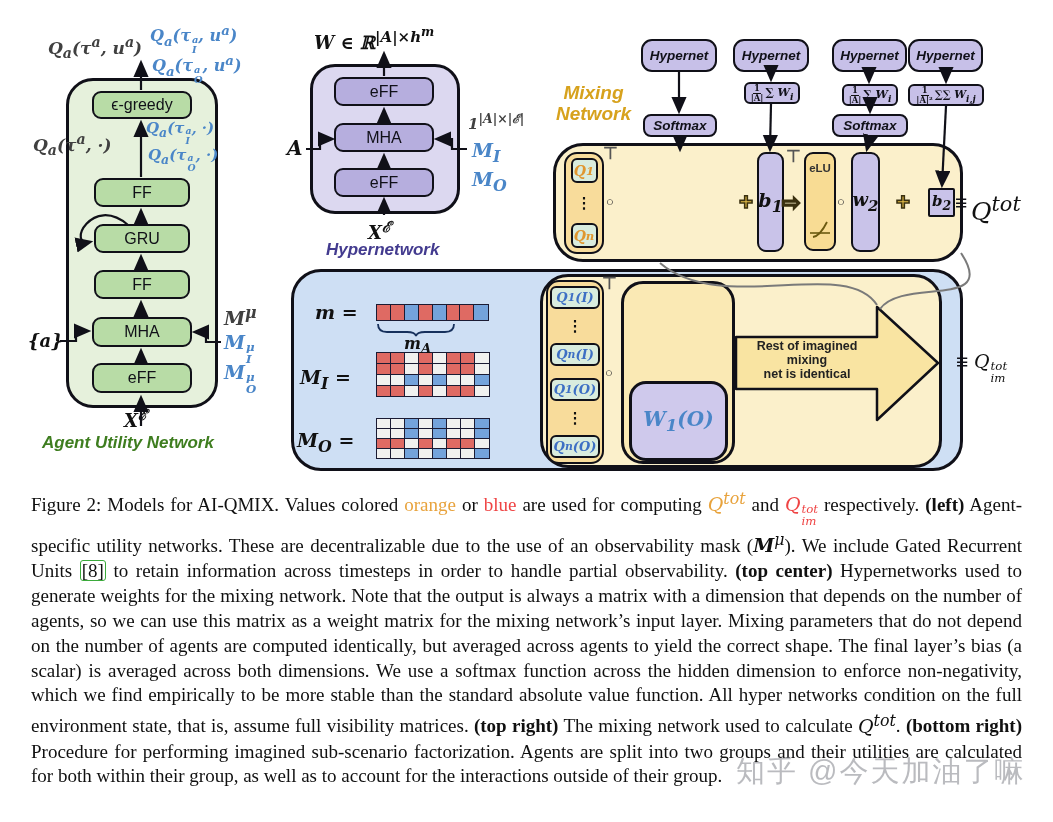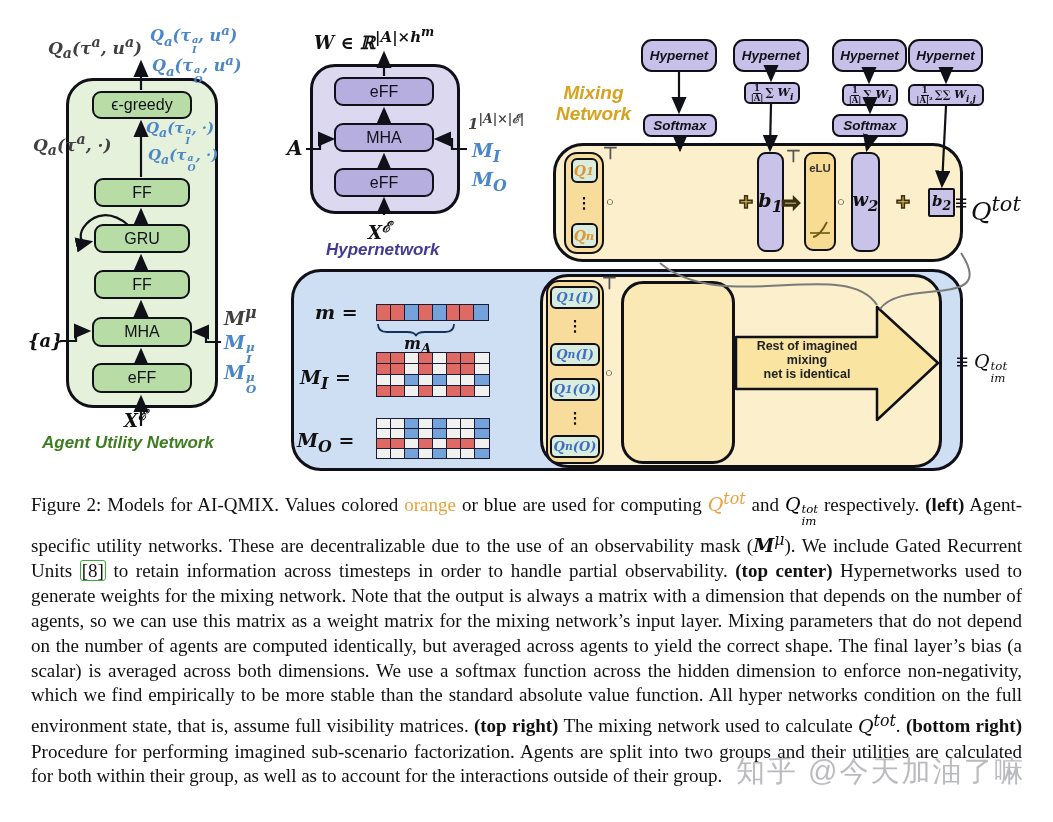--- a/index.html
+++ b/index.html
@@ -35,21 +35,21 @@
   .qcol-bot .qbox{width:50px;height:23px;font-size:13px;color:#3D6FC4;}
   
   .op{position:absolute;z-index:7;font-weight:bold;color:#101018;}
   .plus{color:#E9C14A;-webkit-text-stroke:1.6px #3a3010;font-size:24px;font-weight:900;}
   .openarrow{color:#E9C14A;-webkit-text-stroke:1.4px #3a3010;font-size:22px;font-weight:900;}
   .transpose{color:#555;font-size:17px;font-weight:bold;}
   
   .caption{position:absolute;left:31px;top:487px;width:991px;font-family:"Liberation Serif",serif;
            font-size:19px;line-height:24.9px;text-align:justify;color:#101010;z-index:2;}
   .cap-b{font-weight:bold;}
-  .cap-o{color:#E8A33D;} .cap-bl{color:#000000;}
+  .cap-o{color:#E8A33D;} .cap-bl{color:#ef4444;}
   .cap-m{font-family:"DejaVu Serif","Liberation Serif",serif;font-style:italic;}
   .cap-cite{border:1.6px solid #3BAA3B;border-radius:3px;padding:0 1px;line-height:1;display:inline-block;}
   .watermark{position:absolute;left:736px;top:752px;font-size:29px;letter-spacing:2px;
              color:rgba(130,132,138,0.55);z-index:9;white-space:nowrap;}
   .arrowtext{position:absolute;z-index:5;font-weight:bold;font-size:12.5px;color:#222;text-align:center;}
 </style>
 </head>
 <body>
 
 <div class="page">
@@ -329,20 +329,23 @@
       <div class="qdots">⋮</div>
       <div class="qbox math">Q<sub>n</sub>(I)</div>
       <div class="qbox math">Q<sub>1</sub>(O)</div>
       <div class="qdots">⋮</div>
       <div class="qbox math">Q<sub>n</sub>(O)</div>
     </div>
   <div class="op transpose" style="left:602px;top:273px;">⊤</div>
   <div class="op" style="left:605px;top:365px;font-size:13px;">○</div>
 
   <div class="box" style="left:621px;top:281px;width:114px;height:183px;background:#FAE9B4;border-radius:22px;z-index:3;"></div>
+  <div class="box math t-b" style="left:629px;top:381px;width:99px;height:80px;background:#CFC9EC;border-radius:17px;display:flex;align-items:center;justify-content:center;font-size:20px;z-index:4;">
+       <span>W<sub>1</sub>(O)</span>
+    </div>
 
   <svg class="abs" style="left:735px;top:305px;z-index:4;" width="206" height="118" viewBox="0 0 206 118">
     <polygon points="1,32 142,32 142,2 203,58 142,115 142,84 1,84" fill="#F9E4A2" stroke="#101018" stroke-width="2.5" stroke-linejoin="round"></polygon>
   </svg>
   <div class="arrowtext" style="left:740px;top:339px;width:134px;">
     <span>Rest of imagined mixing</span><br>
     <span>net is identical</span>
   </div>
 
   <div class="op" style="left:956px;top:350px;font-size:21px;">≡</div>

